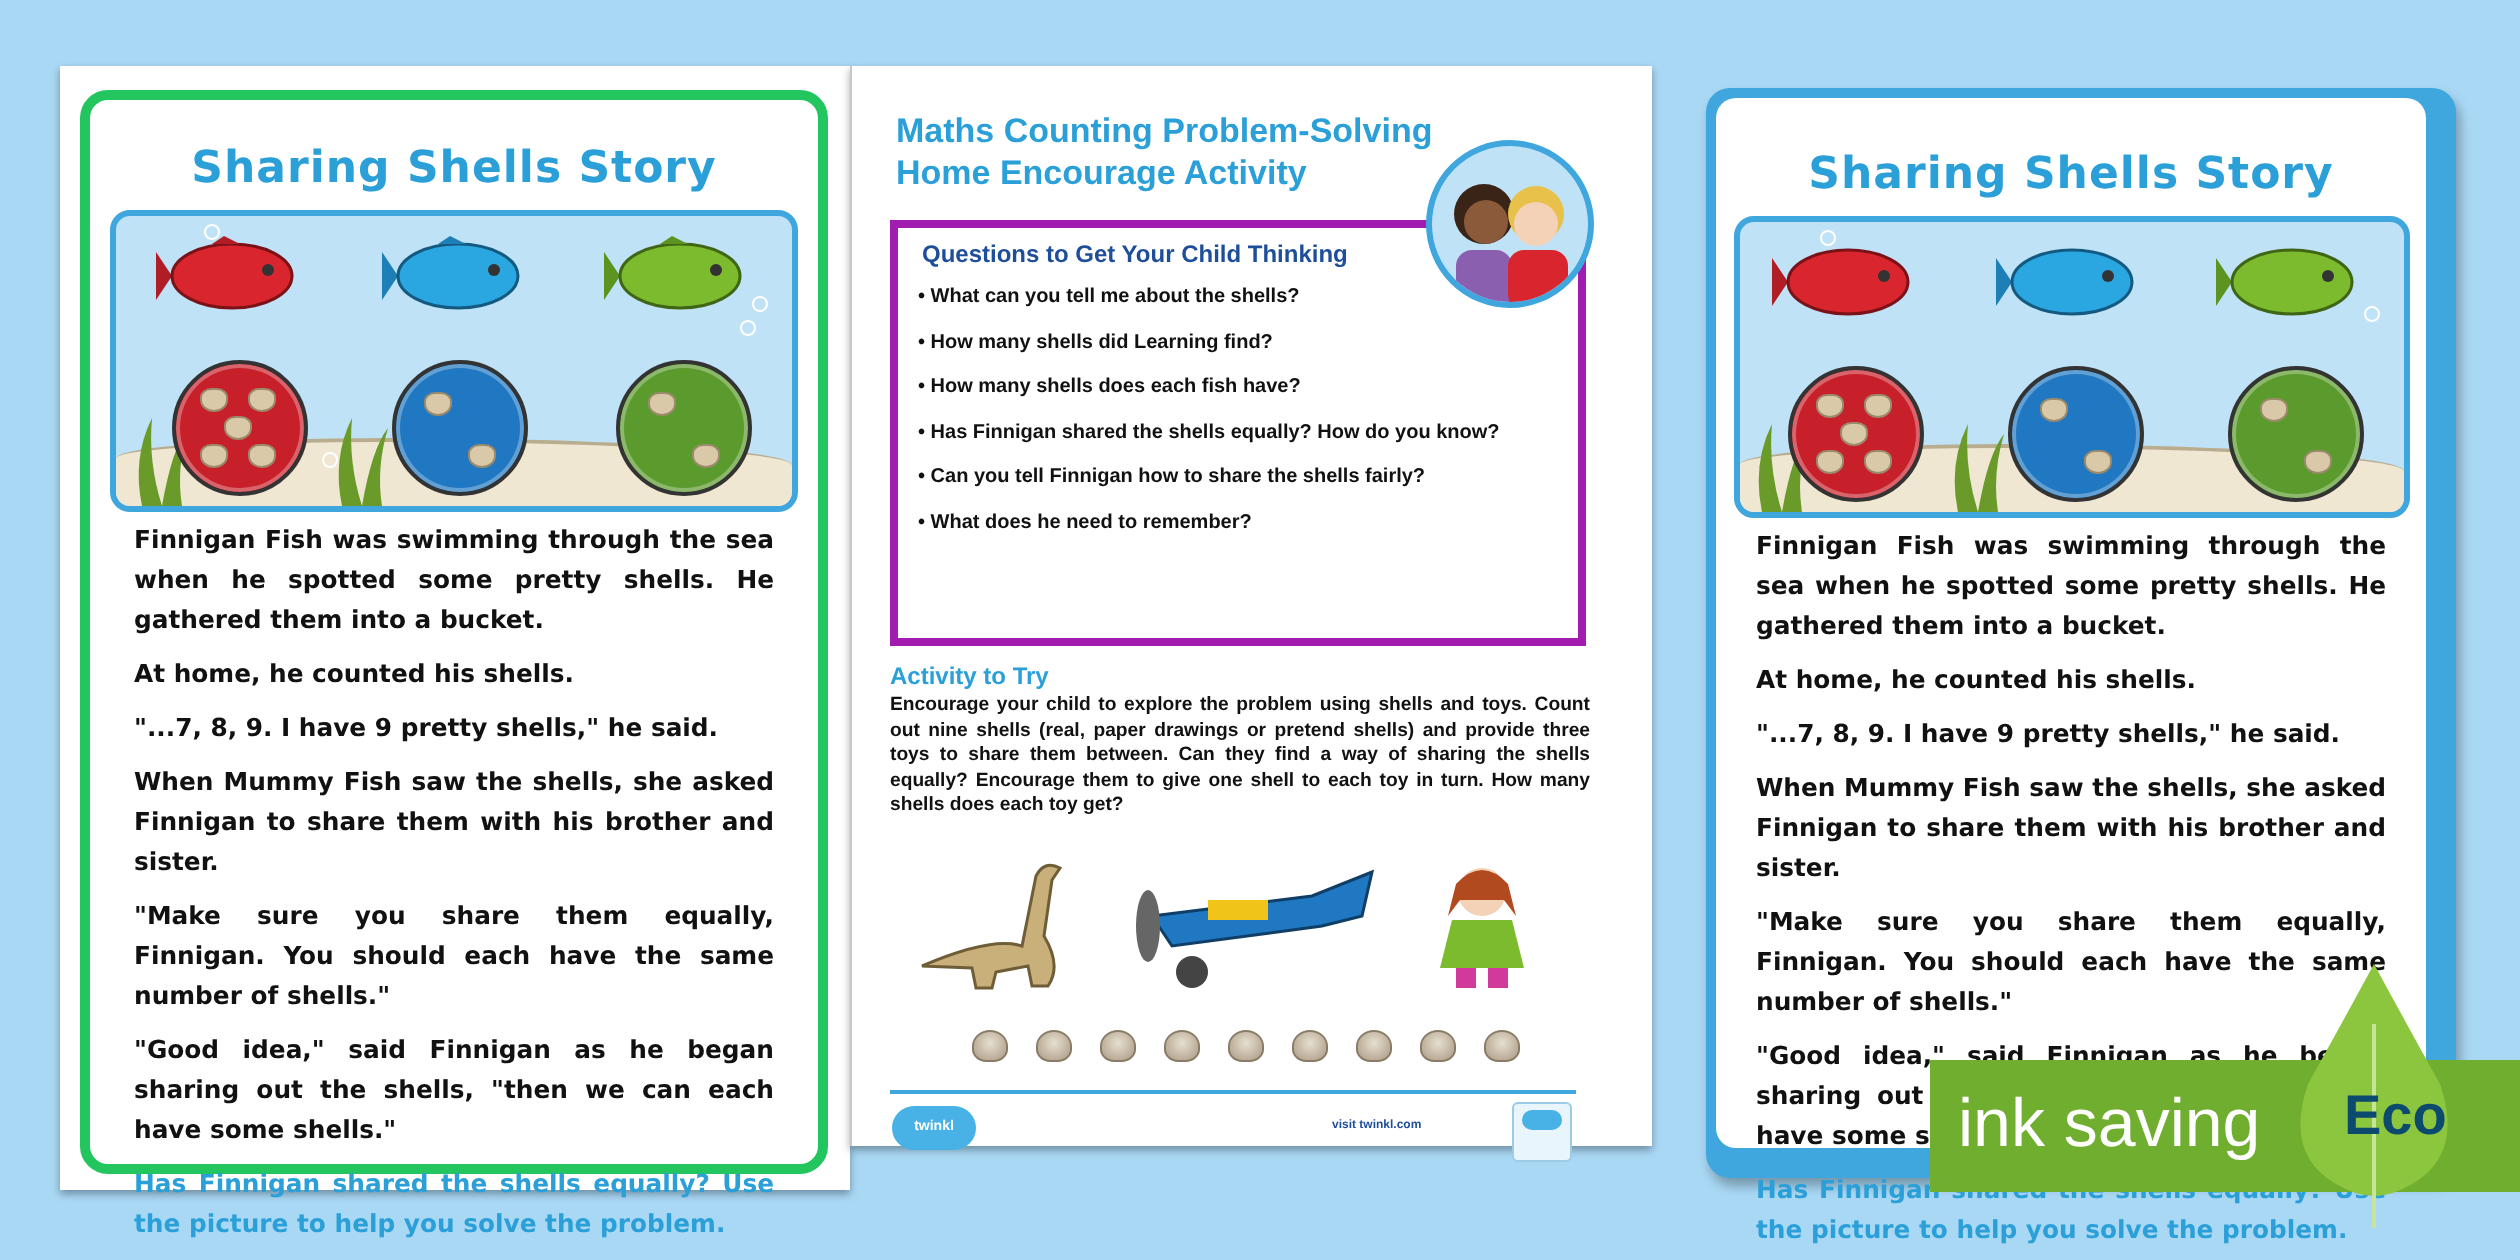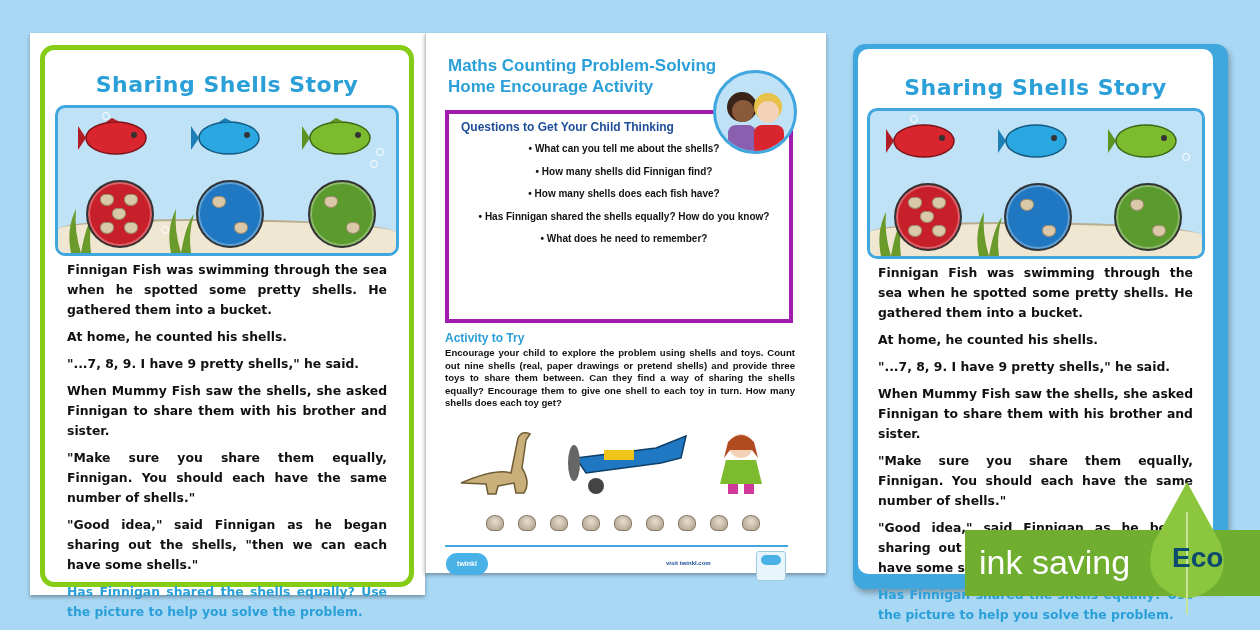--- a/index.html
+++ b/index.html
@@ -3,21 +3,21 @@
 <meta charset="utf-8">
 <style>
   html, body { margin:0; padding:0; }
   body { width:1260px; height:630px; background:#a9d8f5; position:relative; overflow:hidden; font-family:"DejaVu Sans", sans-serif; }
 
   .sheet { position:absolute; background:#fff; box-shadow: 0 2px 4px rgba(0,0,0,0.35); }
   #sheet-left { left:30px; top:33px; width:395px; height:562px; }
   #sheet-mid { left:425px; top:33px; width:400px; height:540px; border-left:1px solid #c8c8c8; }
   #sheet-right { left:853px; top:44px; width:375px; height:545px; box-shadow: 2px 4px 6px rgba(0,0,0,0.3); background:#3fa6de; border-radius:12px; }
 
-  .story-card { position:absolute; border:5px solid #84cc16; border-radius:14px; background:#fff; }
+  .story-card { position:absolute; border:5px solid #22c55e; border-radius:14px; background:#fff; }
   #sheet-left .story-card { left:10px; top:12px; width:364px; height:532px; }
   #sheet-right .story-card { left:5px; top:5px; width:355px; height:525px; border-width:0; border-radius:10px; }
 
   .story-title { text-align:center; color:#2a9fd8; font-family:"DejaVu Sans", sans-serif; font-weight:bold; font-size:22px; margin-top:22px; letter-spacing:0.5px; }
   .scene { position:relative; margin:8px auto 0; width:338px; height:145px; border:3px solid #3fa6de; border-radius:10px; background:#bfe2f7; overflow:hidden; }
   .scene .seabed { position:absolute; left:0; right:0; bottom:0; height:32px; background:#efe7d2; border-top:2px solid #b9ad90; border-radius:40% 60% 0 0 / 30% 40% 0 0; }
   .fish { position:absolute; top:10px; width:72px; height:40px; }
   .bucket { position:absolute; top:72px; width:64px; height:64px; border-radius:50%; border:2px solid #333; box-shadow: inset 0 0 0 2px rgba(255,255,255,0.3); }
   .shell-dot { position:absolute; width:12px; height:10px; background:#d9c9a8; border-radius:40% 40% 50% 50%; border:1px solid #9b8a6b; }
   .weed { position:absolute; bottom:0; width:30px; height:44px; }
@@ -25,21 +25,21 @@
 
   .story-text { padding:4px 22px 0 22px; font-family:"DejaVu Sans", sans-serif; font-size:12.4px; line-height:20px; color:#111; font-weight:bold; text-align:justify; }
   .story-text p { margin:0 0 7px 0; }
   .story-text p.q { color:#2a9fd8; }
 
   
   .mid-title { position:absolute; left:22px; top:22px; color:#2a9fd8; font-family:"Liberation Sans", sans-serif; font-weight:bold; font-size:17px; line-height:21px; }
   .kids-circle { position:absolute; left:287px; top:37px; width:78px; height:78px; border-radius:50%; border:3px solid #3fa6de; background:#bfe2f7; overflow:hidden; }
   .q-box { position:absolute; left:19px; top:77px; width:340px; height:205px; border:4px solid #a21caf; }
   .q-heading { color:#1e4e9a; font-family:"Liberation Sans", sans-serif; font-weight:bold; font-size:12px; margin:6px 0 0 12px; }
-  .q-list { list-style:none; margin:4px 0 0 0; padding:0 0 0 10px; font-family:"Liberation Sans", sans-serif; font-size:10px; font-weight:bold; color:#111;text-align:center; }
+  .q-list { list-style:none; margin:4px 0 0 0; padding:0 0 0 10px; font-family:"Liberation Sans", sans-serif; font-size:10px; font-weight:bold; color:#111; }
   .q-list li { height:22.5px; line-height:22.5px; }
   .q-list li::before { content:"• "; }
 
   .act-heading { position:absolute; left:19px; top:298px; color:#2a9fd8; font-family:"Liberation Sans", sans-serif; font-weight:bold; font-size:12px; }
   .act-text { position:absolute; left:19px; top:314px; width:350px; font-family:"Liberation Sans", sans-serif; font-size:9.6px; font-weight:bold; line-height:12.5px; color:#111; text-align:justify; }
 
   .toys { position:absolute; left:30px; top:395px; width:340px; height:70px; }
   .shell-row { position:absolute; left:60px; top:482px; display:flex; gap:14px; }
   .shell-row .sh { width:16px; height:14px; border-radius:50% 50% 40% 40%; background:radial-gradient(circle at 50% 40%, #e8dfcf, #a89a84); border:1px solid #8a7d68; }
   .mid-footer-line { position:absolute; left:19px; top:512px; width:343px; height:2px; background:#3fa6de; }
@@ -120,23 +120,24 @@
 
 <div class="sheet" id="sheet-mid">
   <div class="mid-title">
     <div>Maths Counting Problem-Solving</div>
     <div>Home Encourage Activity</div>
   </div>
   <div class="q-box">
     <div class="q-heading">Questions to Get Your Child Thinking</div>
     <ul class="q-list">
       <li>What can you tell me about the shells?</li>
-      <li>How many shells did Finnigan find?</li>
+      <li>How many shells did Learning find?</li>
       <li>How many shells does each fish have?</li>
       <li>Has Finnigan shared the shells equally? How do you know?</li>
+      <li>Can you tell Finnigan how to share the shells fairly?</li>
       <li>What does he need to remember?</li>
     </ul>
   </div>
   <div class="kids-circle">
     <svg width="78" height="78" viewBox="0 0 78 78">
       <circle cx="26" cy="34" r="15" fill="#3a2418"></circle>
       <circle cx="27" cy="38" r="11" fill="#8a5a3a"></circle>
       <rect x="12" y="52" width="28" height="30" rx="8" fill="#8a5fb0"></rect>
       <circle cx="52" cy="34" r="14" fill="#e8c14a"></circle>
       <circle cx="52" cy="39" r="11" fill="#f3d2b8"></circle>

